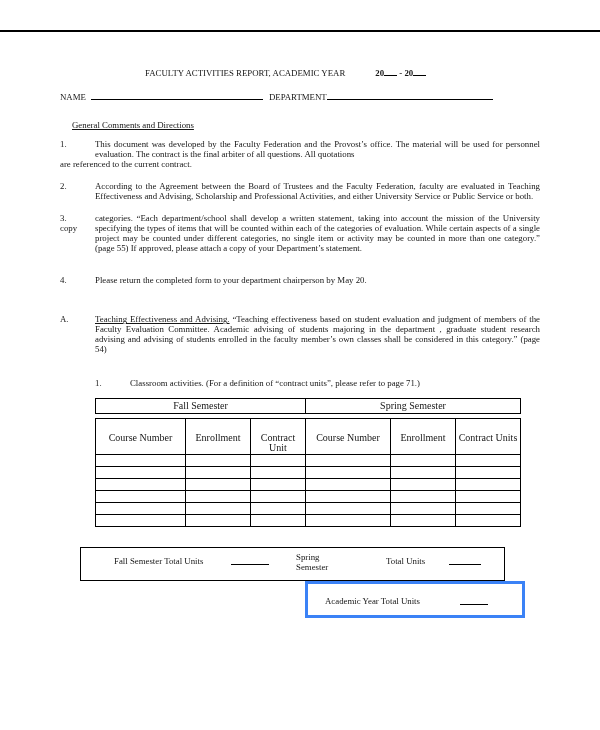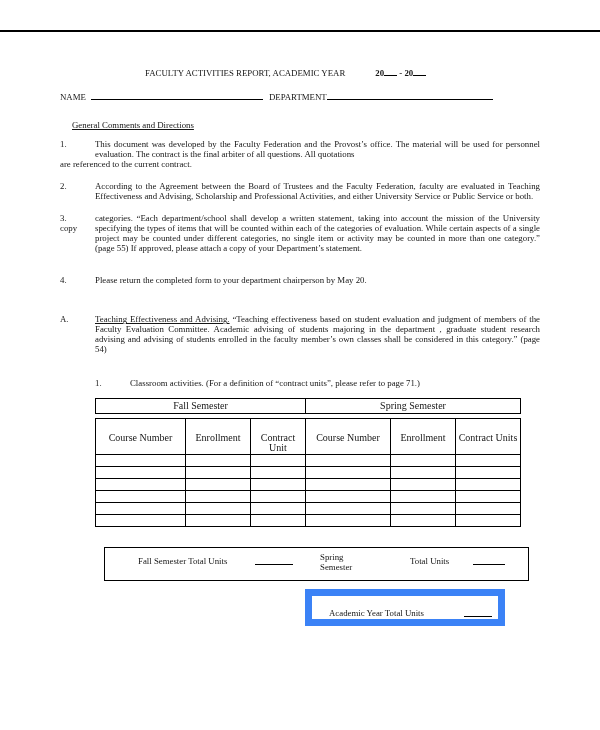--- a/index.html
+++ b/index.html
@@ -43,28 +43,28 @@
   .sub1 .num { width: 35px; }
 
   .table-wrap { margin-top: 10px; margin-left: 35px; width: 425px; }
   table { border-collapse: collapse; table-layout: fixed; width: 425px; }
   td, th { border: 1px solid #000; font-weight: normal; font-size: 10px; line-height: 10px; text-align: center; padding: 1px 2px; overflow: hidden; }
   .sem-table { margin-bottom: 4px; }
   .sem-table td { height: 15px; vertical-align: middle; }
   .main-table th { height: 27px; vertical-align: top; padding-top: 14px; }
   .main-table td { height: 12px; }
 
-  .totals-box { position: relative; margin-top: 20px; margin-left: 44px; width: 425px; height: 34px; border: 1px solid #000; }
+  .totals-box { position: relative; margin-top: 20px; margin-left: 20px; width: 425px; height: 34px; border: 1px solid #000; }
   .fall-lab     { position: absolute; left: 33px;  top: 9px; white-space: nowrap; }
   .fall-blank   { position: absolute; left: 150px; top: 9px;  width: 38px; }
   .spring-lab   { position: absolute; left: 215px; top: 5px;  width: 48px; }
   .total-lab    { position: absolute; left: 305px; top: 9px;  white-space: nowrap; }
   .spring-blank { position: absolute; left: 368px; top: 9px;  width: 32px; }
 
-  .acad-box { position: relative; margin-top: 8px; margin-left: 245px; width: 200px; height: 37px; border: 7px solid #3b82f6; }
+  .acad-box { position: relative; margin-top: 0; margin-left: 245px; width: 220px; height: 37px; border: 3px solid #3b82f6; }
   .acad-lab   { position: absolute; left: 17px;  top: 13px; white-space: nowrap; }
   .acad-blank { position: absolute; left: 152px; top: 13px; width: 28px; }
 </style>
 </head>
 <body>
 
 <div class="page">
   <div class="top-rule"></div>
 
   <div class="content">

